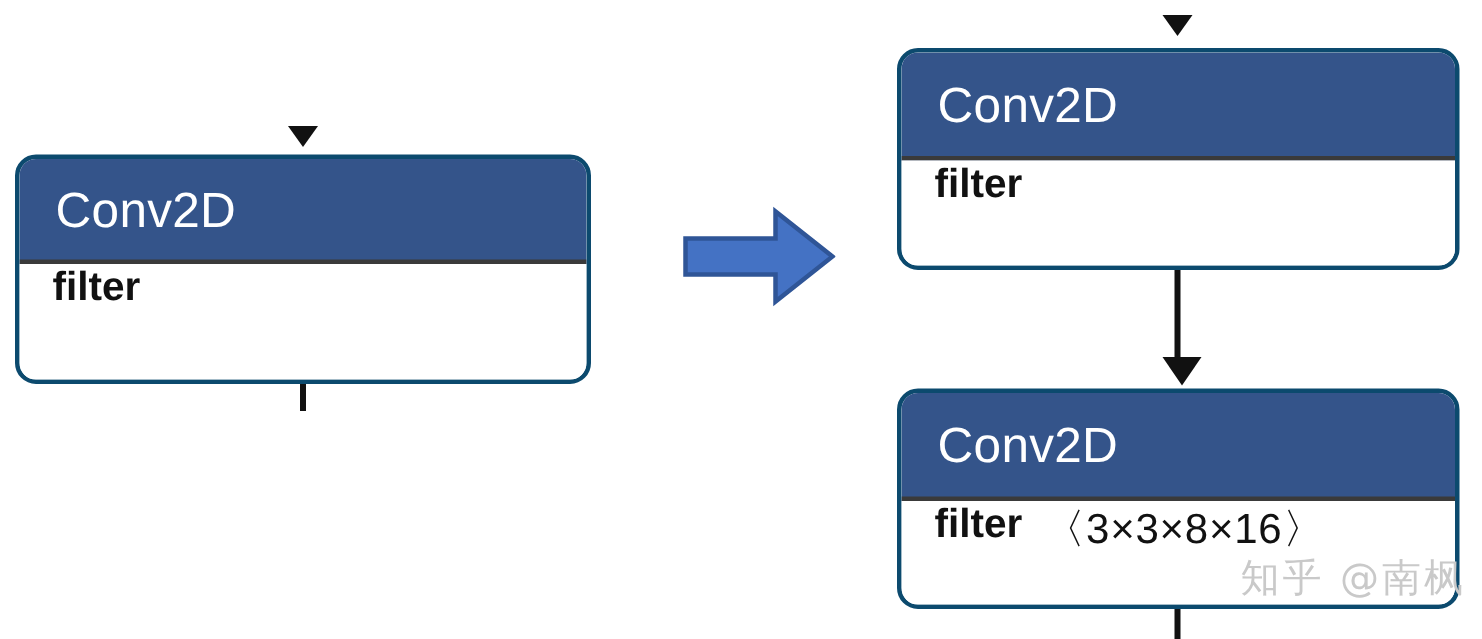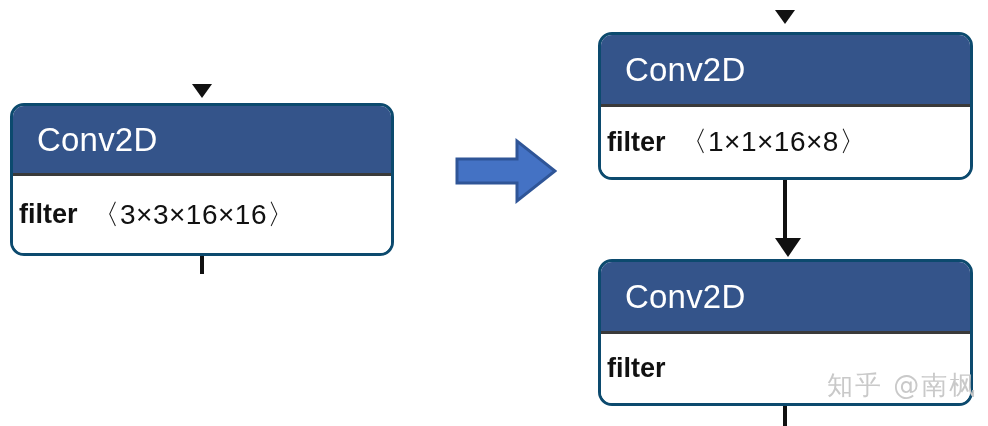--- a/index.html
+++ b/index.html
@@ -40,22 +40,21 @@
     display: flex;
     align-items: center;
     padding-left: 24px;
     border-bottom: 3px solid #3a3a3a;
     box-sizing: border-box;
   }
   .node-body {
     background: #ffffff;
     flex: 1;
     display: flex;
-    align-items: center;
-    padding-left: 6px;
+    padding-left: 22px;
     box-sizing: border-box;
     white-space: nowrap;
   }
   .attr-key {
     font-size: 27px;
     font-weight: bold;
     color: #111111;
     margin-right: 14px;
   }
   .attr-val {
@@ -128,49 +127,48 @@
 <body>
 
 <div id="canvas">
 
   <div class="arrowhead-down" id="left-in-head"></div>
 
   <div class="node" id="node-left">
     <div class="node-header">Conv2D</div>
     <div class="node-body">
       <span class="attr-key">filter</span>
-      <span class="attr-val">〈3×3×16×16〉</span>
     </div>
   </div>
 
   <div class="conn-line" id="left-out-stub"></div>
 
   <div id="transform-arrow">
     <svg width="102" height="68" viewBox="0 0 102 68" xmlns="http://www.w3.org/2000/svg">
       <polygon points="2,22 62,22 62,4 100,34 62,64 62,46 2,46" fill="#4472c4" stroke="#2f5597" stroke-width="3" stroke-linejoin="miter"></polygon>
     </svg>
   </div>
 
   <div class="arrowhead-down" id="r1-in-head"></div>
 
   <div class="node" id="node-right-1">
     <div class="node-header">Conv2D</div>
     <div class="node-body">
       <span class="attr-key">filter</span>
-      <span class="attr-val">〈1×1×16×8〉</span>
     </div>
   </div>
 
   <div class="conn-line" id="r-mid-line"></div>
   <div class="arrowhead-down" id="r-mid-head"></div>
 
   <div class="node" id="node-right-2">
     <div class="node-header">Conv2D</div>
     <div class="node-body">
       <span class="attr-key">filter</span>
+      <span class="attr-val">〈3×3×8×16〉</span>
     </div>
   </div>
 
   <div class="conn-line" id="r2-out-stub"></div>
 
   <div id="watermark">知乎 @南枫</div>
 
 </div>
 
 </body></html>

